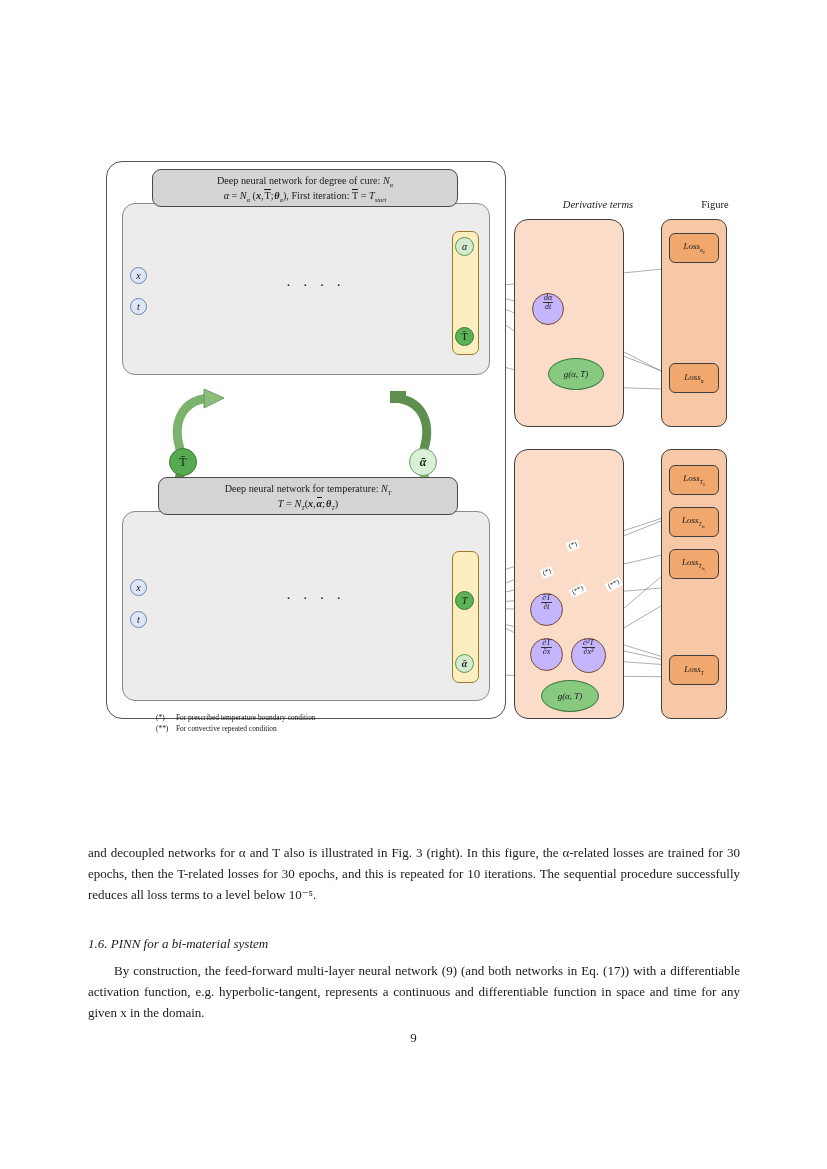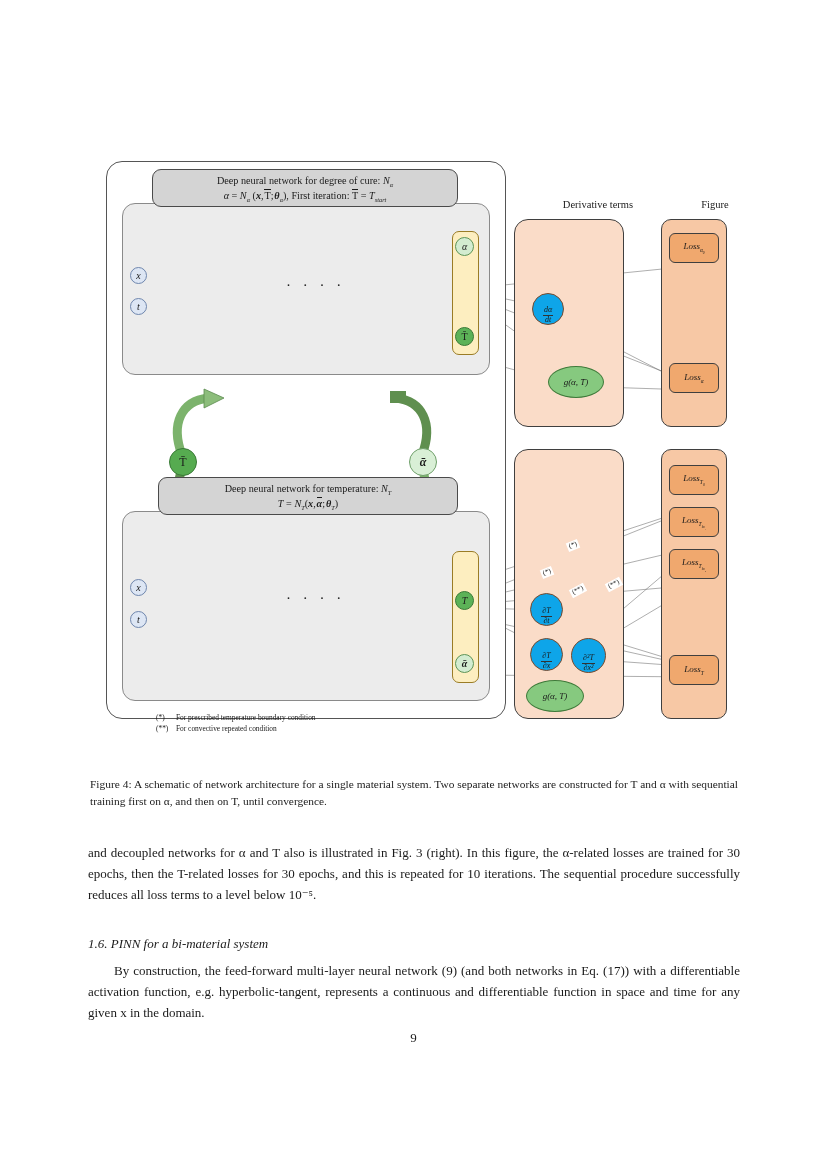--- a/index.html
+++ b/index.html
@@ -153,24 +153,24 @@
     border: 1.2px solid #3f3f3f;
     border-radius: 6px;
     display: flex; align-items: center; justify-content: center;
     font-style: italic;
     font-size: 9px;
     z-index: 6;
   }
 
   .deriv-node {
     position: absolute;
-    background: #0ea5e9;
+    background: #c4b5fd;
     border: 1.1px solid #7a4a2c;
     border-radius: 50%;
-    display: flex; align-items: flex-end; justify-content: center;
+    display: flex; align-items: flex-start; justify-content: center;
     z-index: 6;
   }
   .g-node {
     position: absolute;
     background: #86c97f;
     border: 1.1px solid #3f7a3a;
     border-radius: 50%;
     display: flex; align-items: center; justify-content: center;
     font-size: 9px;
     z-index: 6;
@@ -653,33 +653,33 @@
     <div class="dots" style="left:186px; top:435px;">· · · ·</div>
 
     <div class="out-col" style="left:352px; top:396px; width:25px; height:130px;"></div>
     <div class="node node-out-dark" style="left:355px; top:436px;">
       <span class="ital">T</span>
     </div>
     <div class="node node-out-light" style="left:355px; top:499px;">
       <span class="bold ital">ᾱ</span>
     </div>
 
-    <div class="col-head" style="left:418px; top:44px; width:160px;">Derivative terms</div>
+    <div class="col-head" style="left:418px; top:44px; width:160px;font-style:italic;">Derivative terms</div>
     <div class="col-head" style="left:560px; top:44px; width:110px;">Figure</div>
 
     <div class="deriv-panel" style="left:414px; top:64px; width:108px; height:206px;"></div>
 
     <div class="deriv-node" style="left:432px; top:138px; width:30px; height:30px;">
       <span class="frac">
         <span class="num">dα</span>
         <span class="den">dt</span>
       </span>
     </div>
 
-    <div class="g-node" style="left:448px; top:211px; width:54px; height:30px;">
+    <div class="g-node" style="left:448px; top:203px; width:54px; height:30px;">
       <span class="ital">g(α, T̄)</span>
     </div>
 
     <div class="loss-panel" style="left:561px; top:64px; width:64px; height:206px;"></div>
 
     <div class="loss-box" style="left:569px; top:78px; width:48px; height:28px;">
       <span>Loss<sub class="ital">α<sub>0</sub></sub></span>
     </div>
     <div class="loss-box" style="left:569px; top:208px; width:48px; height:28px;">
       <span>Loss<sub class="ital">α</sub></span>
@@ -699,21 +699,21 @@
         <span class="den">∂x</span>
       </span>
     </div>
     <div class="deriv-node" style="left:471px; top:483px; width:33px; height:33px;">
       <span class="frac">
         <span class="num">∂²T</span>
         <span class="den">∂x²</span>
       </span>
     </div>
 
-    <div class="g-node" style="left:426px; top:525px; width:56px; height:30px;">
+    <div class="g-node" style="left:441px; top:525px; width:56px; height:30px;">
       <span class="ital">g(α, T)</span>
     </div>
 
     <div class="star-tag" style="left:467px; top:386px; transform:rotate(-22deg);">(*)</div>
     <div class="star-tag" style="left:441px; top:413px; transform:rotate(-22deg);">(*)</div>
     <div class="star-tag" style="left:470px; top:431px; transform:rotate(-28deg);">(**)</div>
     <div class="star-tag" style="left:506px; top:425px; transform:rotate(-28deg);">(**)</div>
 
     <div class="loss-panel" style="left:561px; top:294px; width:64px; height:268px;"></div>
 
@@ -789,23 +789,20 @@
 
   <div class="fig-notes">
     <div class="nrow">
       <span class="mark">(*)</span><span>For prescribed temperature boundary condition</span>
     </div>
     <div class="nrow">
       <span class="mark">(**)</span><span>For convective repeated condition</span>
     </div>
   </div>
 
-  <div class="caption">
-    <span>Figure 4:</span><span> A schematic of network architecture for a single material system. Two separate networks are constructed for T and α with sequential training first on α, and then on T, until convergence.</span>
-  </div>
 
   <div class="para" id="para-1">and decoupled networks for α and T also is illustrated in Fig. 3 (right). In this figure, the α-related losses are trained for 30 epochs, then the T-related losses for 30 epochs, and this is repeated for 10 iterations. The sequential procedure successfully reduces all loss terms to a level below 10⁻⁵.</div>
 
   <div class="section-head">1.6.  PINN for a bi-material system</div>
 
   <div class="para" id="para-2">By construction, the feed-forward multi-layer neural network (9) (and both networks in Eq. (17)) with a differentiable activation function, e.g. hyperbolic-tangent, represents a continuous and differentiable function in space and time for any given x in the domain.</div>
 
   <div class="folio">9</div>
 
 </div>

